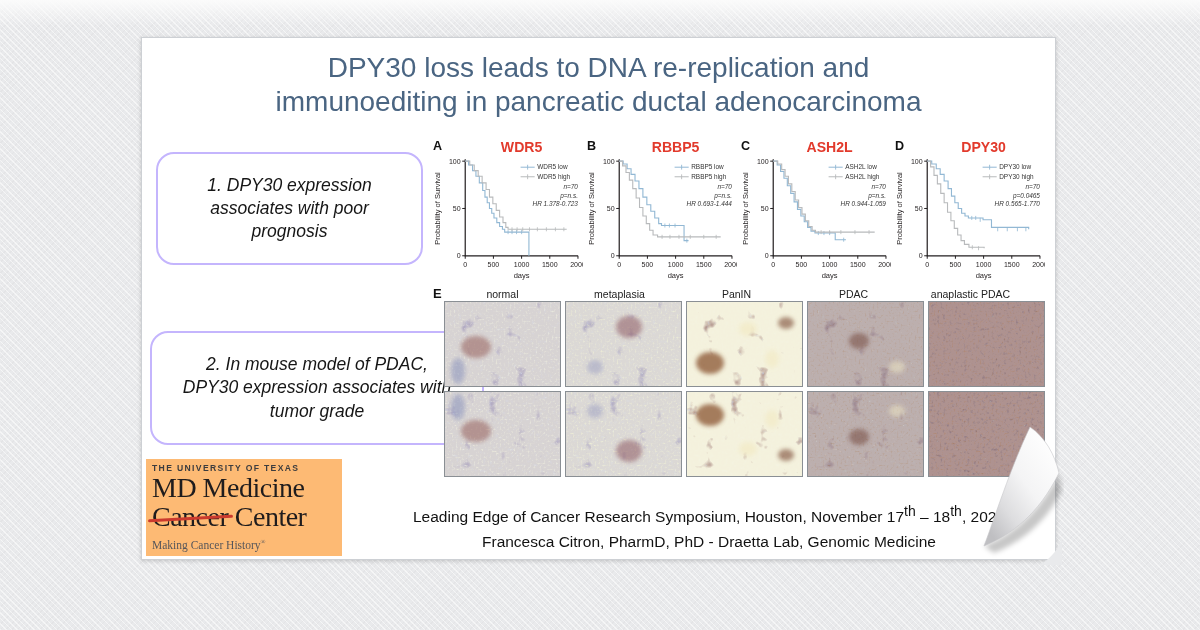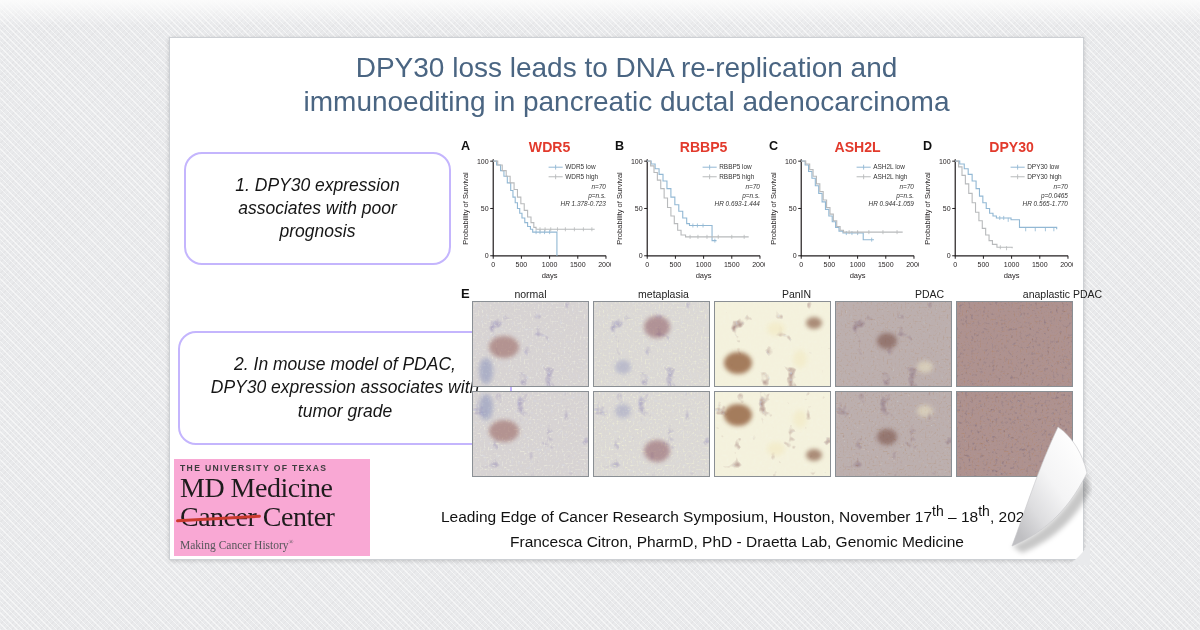--- a/index.html
+++ b/index.html
@@ -12,21 +12,20 @@
       repeating-linear-gradient(-45deg, rgba(0,0,0,.022) 0 1px, rgba(0,0,0,0) 1px 4px);
     position:relative;
   }
   .top-sheen { position:absolute; left:0; top:0; width:1200px; height:26px;
     background:linear-gradient(#fbfbfb, rgba(251,251,251,0)); pointer-events:none; }
 
   .slide {
     position:absolute; left:141px; top:37px; width:915px; height:523px;
     background:#ffffff; border:1px solid #cdd0d4;
     box-shadow:0 1px 4px rgba(0,0,0,.18);
-    margin-left:28px;
   }
 
   .slide-title {
     position:absolute; left:0; top:13px; width:100%;
     text-align:center; color:#4a6582; font-size:28px; line-height:1.22; font-weight:400;
   }
 
   .key-box {
     position:absolute; border:2px solid #c4b5fd; border-radius:18px; background:#fff;
     display:flex; align-items:center; justify-content:center; text-align:center;
@@ -39,27 +38,27 @@
   svg.km { width:152px; height:153px; display:block; }
   svg.km text { font-family:"Liberation Sans", sans-serif; }
   svg.km .pl { font-size:12.5px; font-weight:bold; fill:#111; }
   svg.km .pt { font-size:14px; font-weight:bold; }
   svg.km .tk { font-size:7px; fill:#231f20; }
   svg.km .al { font-size:7.5px; fill:#231f20; }
   svg.km .lg { font-size:6.4px; fill:#333; }
   svg.km .st { font-size:6.4px; font-style:italic; fill:#333; }
 
   .panel-e-letter { position:absolute; left:291px; top:248px; font-size:13px; font-weight:bold; color:#111; }
-  .hist-labels { position:absolute; left:302px; top:250px; display:flex; gap:16px; }
+  .hist-labels { position:absolute; left:302px; top:250px; display:flex; gap:0; }
   .hist-labels div { width:117px; text-align:center; font-size:10.5px; color:#222; }
   .hist-grid { position:absolute; left:302px; top:263px; display:grid;
     grid-template-columns:repeat(5,117px); grid-auto-rows:86px; gap:4px; }
   .hist-grid svg { width:117px; height:86px; display:block; }
 
-  .logo { position:absolute; left:4px; top:421px; width:196px; height:97px; background:#f9a8d4; padding:4px 0 0 6px; }
+  .logo { position:absolute; left:4px; top:421px; width:196px; height:97px; background:#fdba74; padding:4px 0 0 6px; }
   .logo-univ { font-size:8.6px; font-weight:bold; letter-spacing:1.35px; color:#3c3c3e; }
   .logo-name { font-family:"Liberation Serif", serif; font-size:28px; line-height:1.04; color:#1f1c1d; letter-spacing:-0.5px; }
   .strike-wrap { position:relative; display:inline-block; }
   .strike-line { position:absolute; left:-5%; top:52%; width:112%; height:3.2px;
     background:#cb3a2e; transform:rotate(-3.2deg); border-radius:2px; }
   .logo-tag { font-family:"Liberation Serif", serif; font-size:11.5px; color:#56565a; margin-top:7px; }
   .logo-tag sup { font-size:6.5px; }
 
   .caption { position:absolute; left:222px; top:461px; width:690px; text-align:center;
     font-size:15.5px; color:#121212; line-height:25px; }

